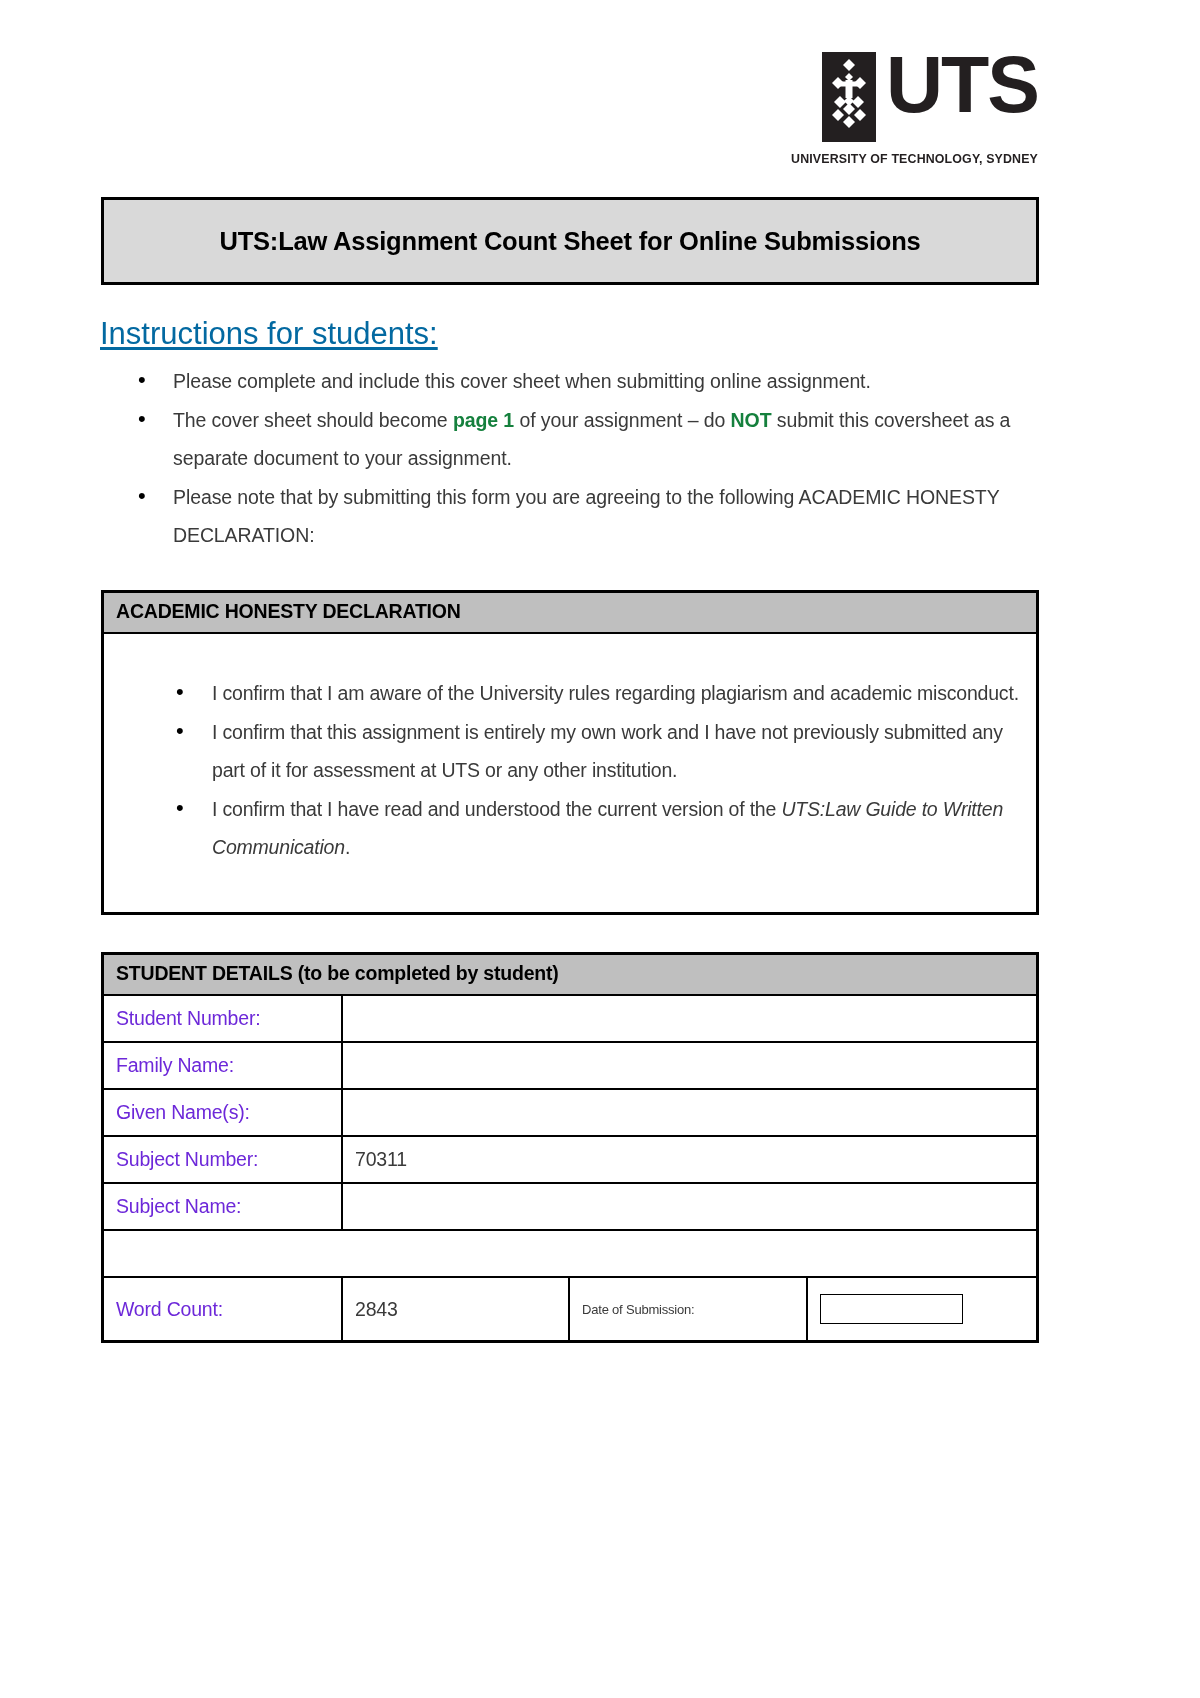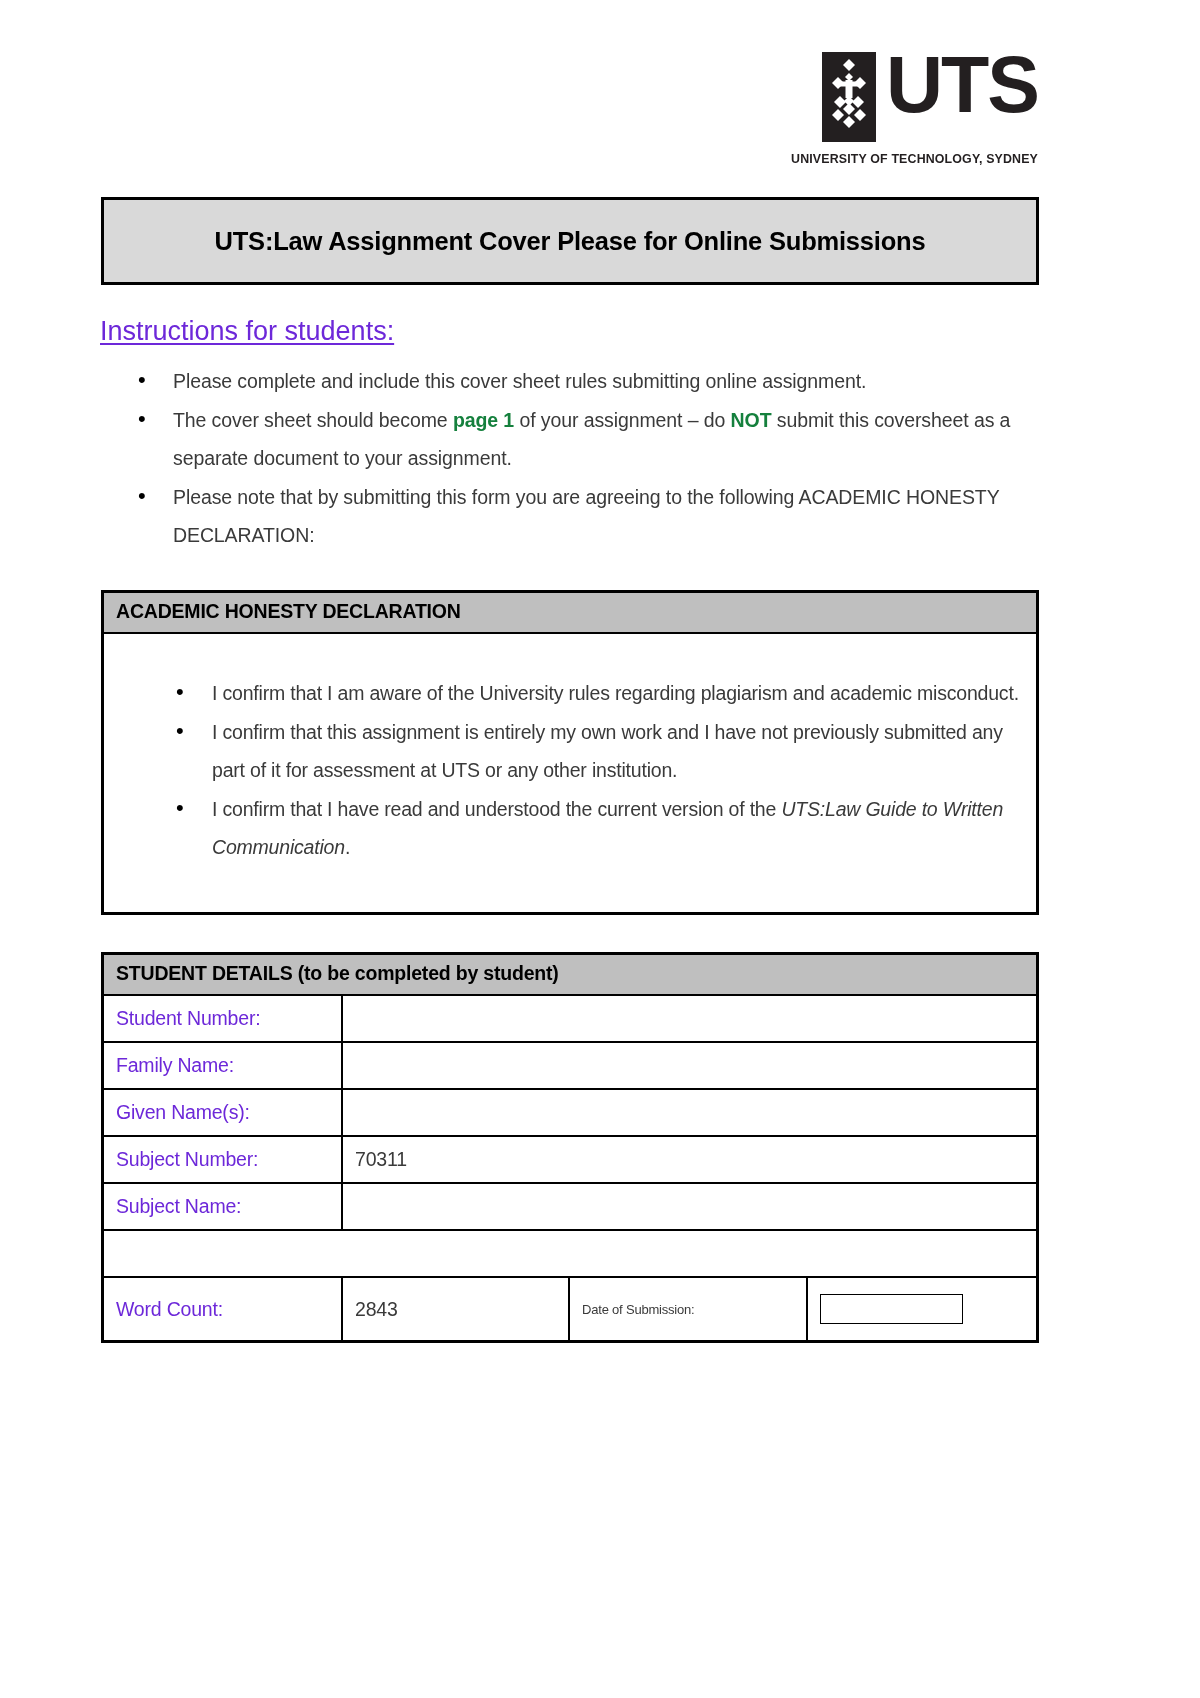--- a/index.html
+++ b/index.html
@@ -87,22 +87,22 @@
     letter-spacing: -0.2px;
     color: #000000;
     white-space: nowrap;
   }
 
   
   .instructions-heading {
     position: absolute;
     left: 100px;
     top: 316px;
-    font-size: 27px;
-    color: #6d28d9;
+    font-size: 31px;
+    color: #0369a1;
     text-decoration: underline;
     text-underline-offset: 3px;
     white-space: nowrap;
   }
 
   .instructions-list {
     position: absolute;
     left: 100px;
     top: 362px;
     width: 940px;
@@ -282,26 +282,26 @@
             <polygon points="27,44 32,49 27,54 22,49"></polygon>
           </g>
         </svg>
       </div>
       <div class="logo-word">UTS</div>
     </div>
     <div class="logo-tagline">UNIVERSITY OF TECHNOLOGY, SYDNEY</div>
   </div>
 
   <div class="title-banner">
-    <div class="title-banner-text">UTS:Law Assignment Cover Please for Online Submissions</div>
+    <div class="title-banner-text">UTS:Law Assignment Count Sheet for Online Submissions</div>
   </div>
 
   <div class="instructions-heading">Instructions for students:</div>
   <ul class="instructions-list" id="instructions-list">
-      <li><span>Please complete and include this cover sheet rules submitting online assignment.</span></li>
+      <li><span>Please complete and include this cover sheet when submitting online assignment.</span></li>
       <li><span>The cover sheet should become </span><b>page 1</b><span> of your assignment – do </span><b>NOT</b><span> submit this coversheet as a separate document to your assignment.</span></li>
       <li><span>Please note that by submitting this form you are agreeing to the following ACADEMIC HONESTY DECLARATION:</span></li>
     </ul>
 
   <div class="doc-table" id="honesty-table">
     <div class="tbl-header">ACADEMIC HONESTY DECLARATION</div>
     <div class="decl-body">
       <ul class="decl-list" id="decl-list">
           <li><span>I confirm that I am aware of the University rules regarding plagiarism and academic misconduct.</span></li>
           <li><span>I confirm that this assignment is entirely my own work and I have not previously submitted any part of it for assessment at UTS or any other institution.</span></li>

